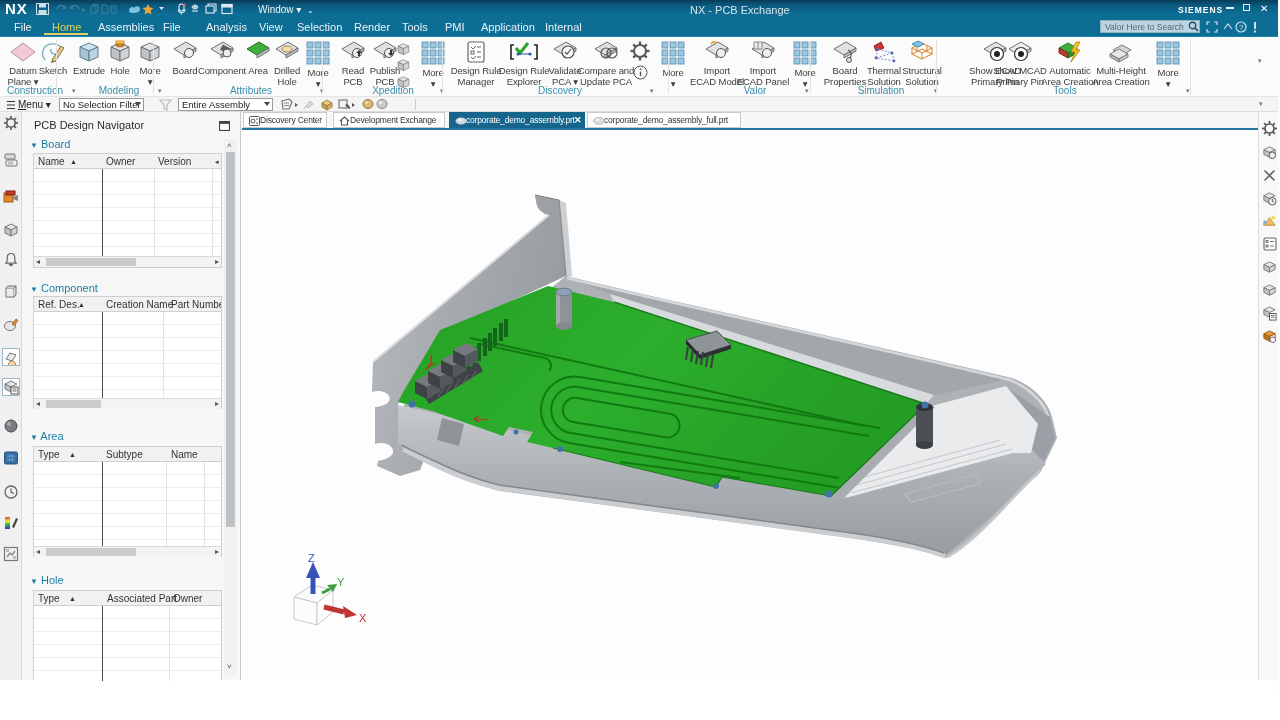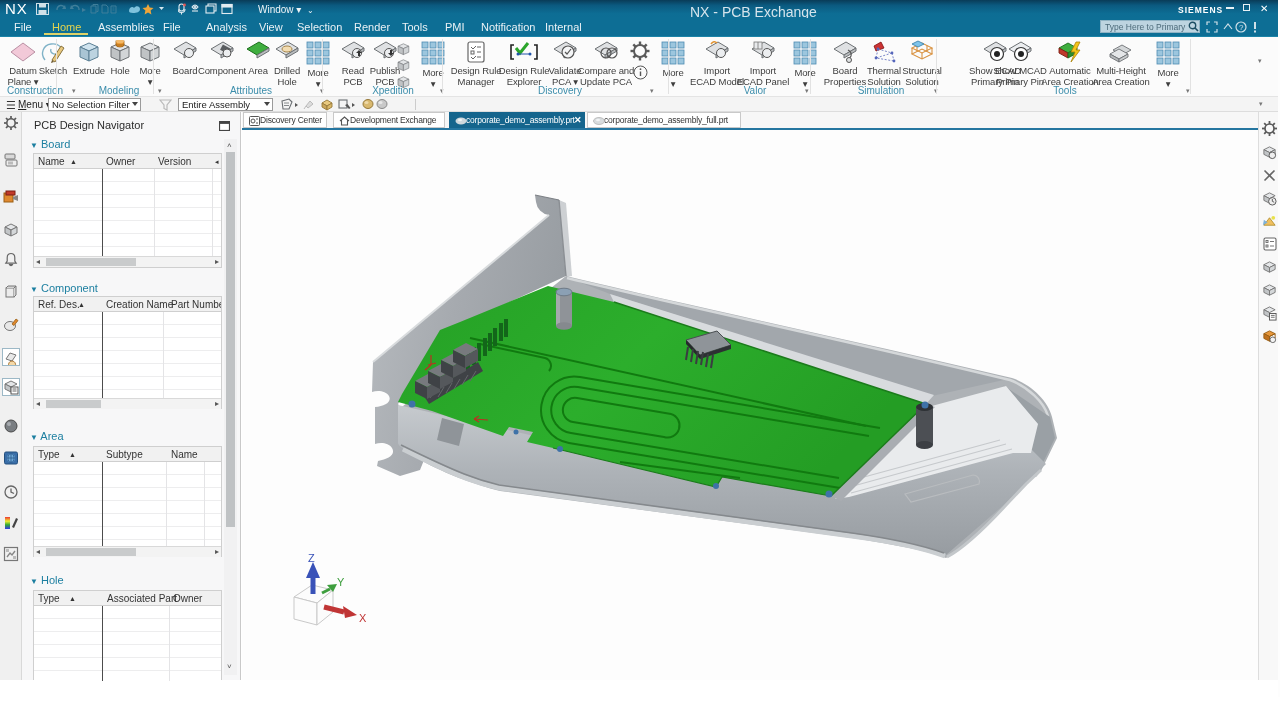--- a/index.html
+++ b/index.html
@@ -44,22 +44,22 @@
 #viewport{left:242px;top:130px;width:1016px;height:550px;background:#fdfdfd}
 #rightstrip{left:1258px;top:112px;width:20px;height:568px;background:#f8f8f8;border-left:1px solid #ddd}
 #rborder{left:1278px;top:0px;width:2px;height:697px;background:#fdfdfd}
 
 #status{left:0;top:680px;width:1280px;height:17px;background:#f8f8f8;border-top:1px solid #c6c6c6;border-bottom:1px solid #e8e8e8}
 </style></head>
 <body>
 <div id="app">
 
 <div class="abs" id="tb">
-  <div class="abs" style="left:5px;top:0px;font-size:15px;font-weight:normal;color:#fff;letter-spacing:1px">NX</div>
-  <div class="abs" style="left:690px;top:4px;font-size:14px;color:#d5e4ec">NX - PCB Exchange</div>
+  <div class="abs" style="left:5px;top:0px;font-size:15px;font-weight:bold;color:#fff;letter-spacing:1px">NX</div>
+  <div class="abs" style="left:690px;top:4px;font-size:11px;color:#d5e4ec">NX - PCB Exchange</div>
   <div class="abs" style="left:1178px;top:5px;font-size:8.5px;font-weight:bold;color:#fff;letter-spacing:1px">SIEMENS</div>
   <div class="abs" style="left:1226px;top:7px;width:8px;height:2px;background:#e8f1f5"></div>
   <div class="abs" style="left:1243px;top:4px;width:7px;height:7px;border:1px solid #e8f1f5"></div>
   <div class="abs" style="left:1260px;top:3px;font-size:10px;color:#fff">✕</div>
   <svg class="abs" style="left:36px;top:3px" width="13" height="12" viewBox="0 0 13 12">
         <rect x="0.5" y="0.5" width="12" height="11" fill="none" stroke="#cfe0e8" stroke-width="1"></rect>
         <rect x="3" y="0.5" width="7" height="4" fill="#cfe0e8"></rect>
         <rect x="2.5" y="7" width="8" height="5" fill="#cfe0e8"></rect>
       </svg>
   <g class="abs" style="left:55px;top:4px;color:#4f8aa5;font-size:10px">
@@ -108,23 +108,23 @@
   <span class="mi" style="left:52px;color:#e3d44e">Home</span>
   <div class="abs" style="left:44px;top:15px;width:44px;height:2px;background:#ded267"></div>
   <span class="mi" style="left:98px">Assemblies</span>
   <span class="mi" style="left:163px">File</span>
   <span class="mi" style="left:206px">Analysis</span>
   <span class="mi" style="left:259px">View</span>
   <span class="mi" style="left:297px">Selection</span>
   <span class="mi" style="left:354px">Render</span>
   <span class="mi" style="left:402px">Tools</span>
   <span class="mi" style="left:445px">PMI</span>
-  <span class="mi" style="left:481px">Notification</span>
+  <span class="mi" style="left:481px">Application</span>
   <span class="mi" style="left:545px">Internal</span>
-  <div class="abs" style="left:1100px;top:2px;width:100px;height:13px;background:#bdd4e0;border:1px solid #8fb3c4;font-size:8.5px;color:#4d6b7a;line-height:12px;padding-left:4px">Type Here to Primary</div>
+  <div class="abs" style="left:1100px;top:2px;width:100px;height:13px;background:#bdd4e0;border:1px solid #8fb3c4;font-size:8.5px;color:#4d6b7a;line-height:12px;padding-left:4px">Valor Here to Search</div>
   <svg class="abs" style="left:1188px;top:3px" width="11" height="11" viewBox="0 0 11 11">
         <circle cx="4.5" cy="4.5" r="3.2" fill="none" stroke="#1d4e63" stroke-width="1.4"></circle>
         <line x1="7" y1="7" x2="10" y2="10" stroke="#1d4e63" stroke-width="1.6"></line>
       </svg>
   <svg class="abs" style="left:1206px;top:3px" width="60" height="12" viewBox="0 0 60 12">
         <g stroke="#cfe0e8" fill="none" stroke-width="1.2">
           <path d="M1 4 l0 -3 l3 0 M8 1 l3 0 l0 3 M11 8 l0 3 l-3 0 M4 11 l-3 0 l0 -3"></path>
           <path d="M18 8 l4 -5 l4 5"></path>
           <circle cx="35" cy="6" r="5"></circle>
         </g>
@@ -477,21 +477,21 @@
   <div class="rsep" style="left:442px"></div>
   <div class="rsep" style="left:668px"></div>
   <div class="rsep" style="left:810px"></div>
   <div class="rsep" style="left:936px"></div>
   <div class="rsep" style="left:1190px"></div>
 </div>
 
 <div class="abs" id="toolrow">
   <div class="abs" style="left:6px;top:2px;font-size:11px;color:#333">☰</div>
   <div class="abs" style="left:18px;top:2px;font-size:10px;color:#222"><u>M</u>enu ▾</div>
-  <div class="combo" style="left:48px;width:93px">No Selection Filter<span class="ca"></span></div>
+  <div class="combo" style="left:59px;width:85px">No Selection Filter<span class="ca"></span></div>
   <div class="combo" style="left:178px;width:95px">Entire Assembly<span class="ca"></span></div>
   <svg class="abs" style="left:159px;top:2px" width="13" height="12" viewBox="0 0 13 12">
         <path d="M1 1 L12 1 L8 6 L8 11 L5 9.5 L5 6 Z" fill="none" stroke="#b9b9b9" stroke-width="1.2"></path>
       </svg>
   <svg class="abs" style="left:280px;top:1px" width="130" height="13" viewBox="0 0 130 13">
         <g>
           <path d="M2 3 l7 -2 l3 3 l-3 7 l-6 0 Z" fill="none" stroke="#6a6e72" stroke-width="1.1"></path>
           <path d="M4 5 l5 0 M4 7.5 l5 0" stroke="#6a6e72" stroke-width="0.8"></path>
           <path d="M15 5 l3 2 l-3 2 Z" fill="#555"></path>
         </g>

